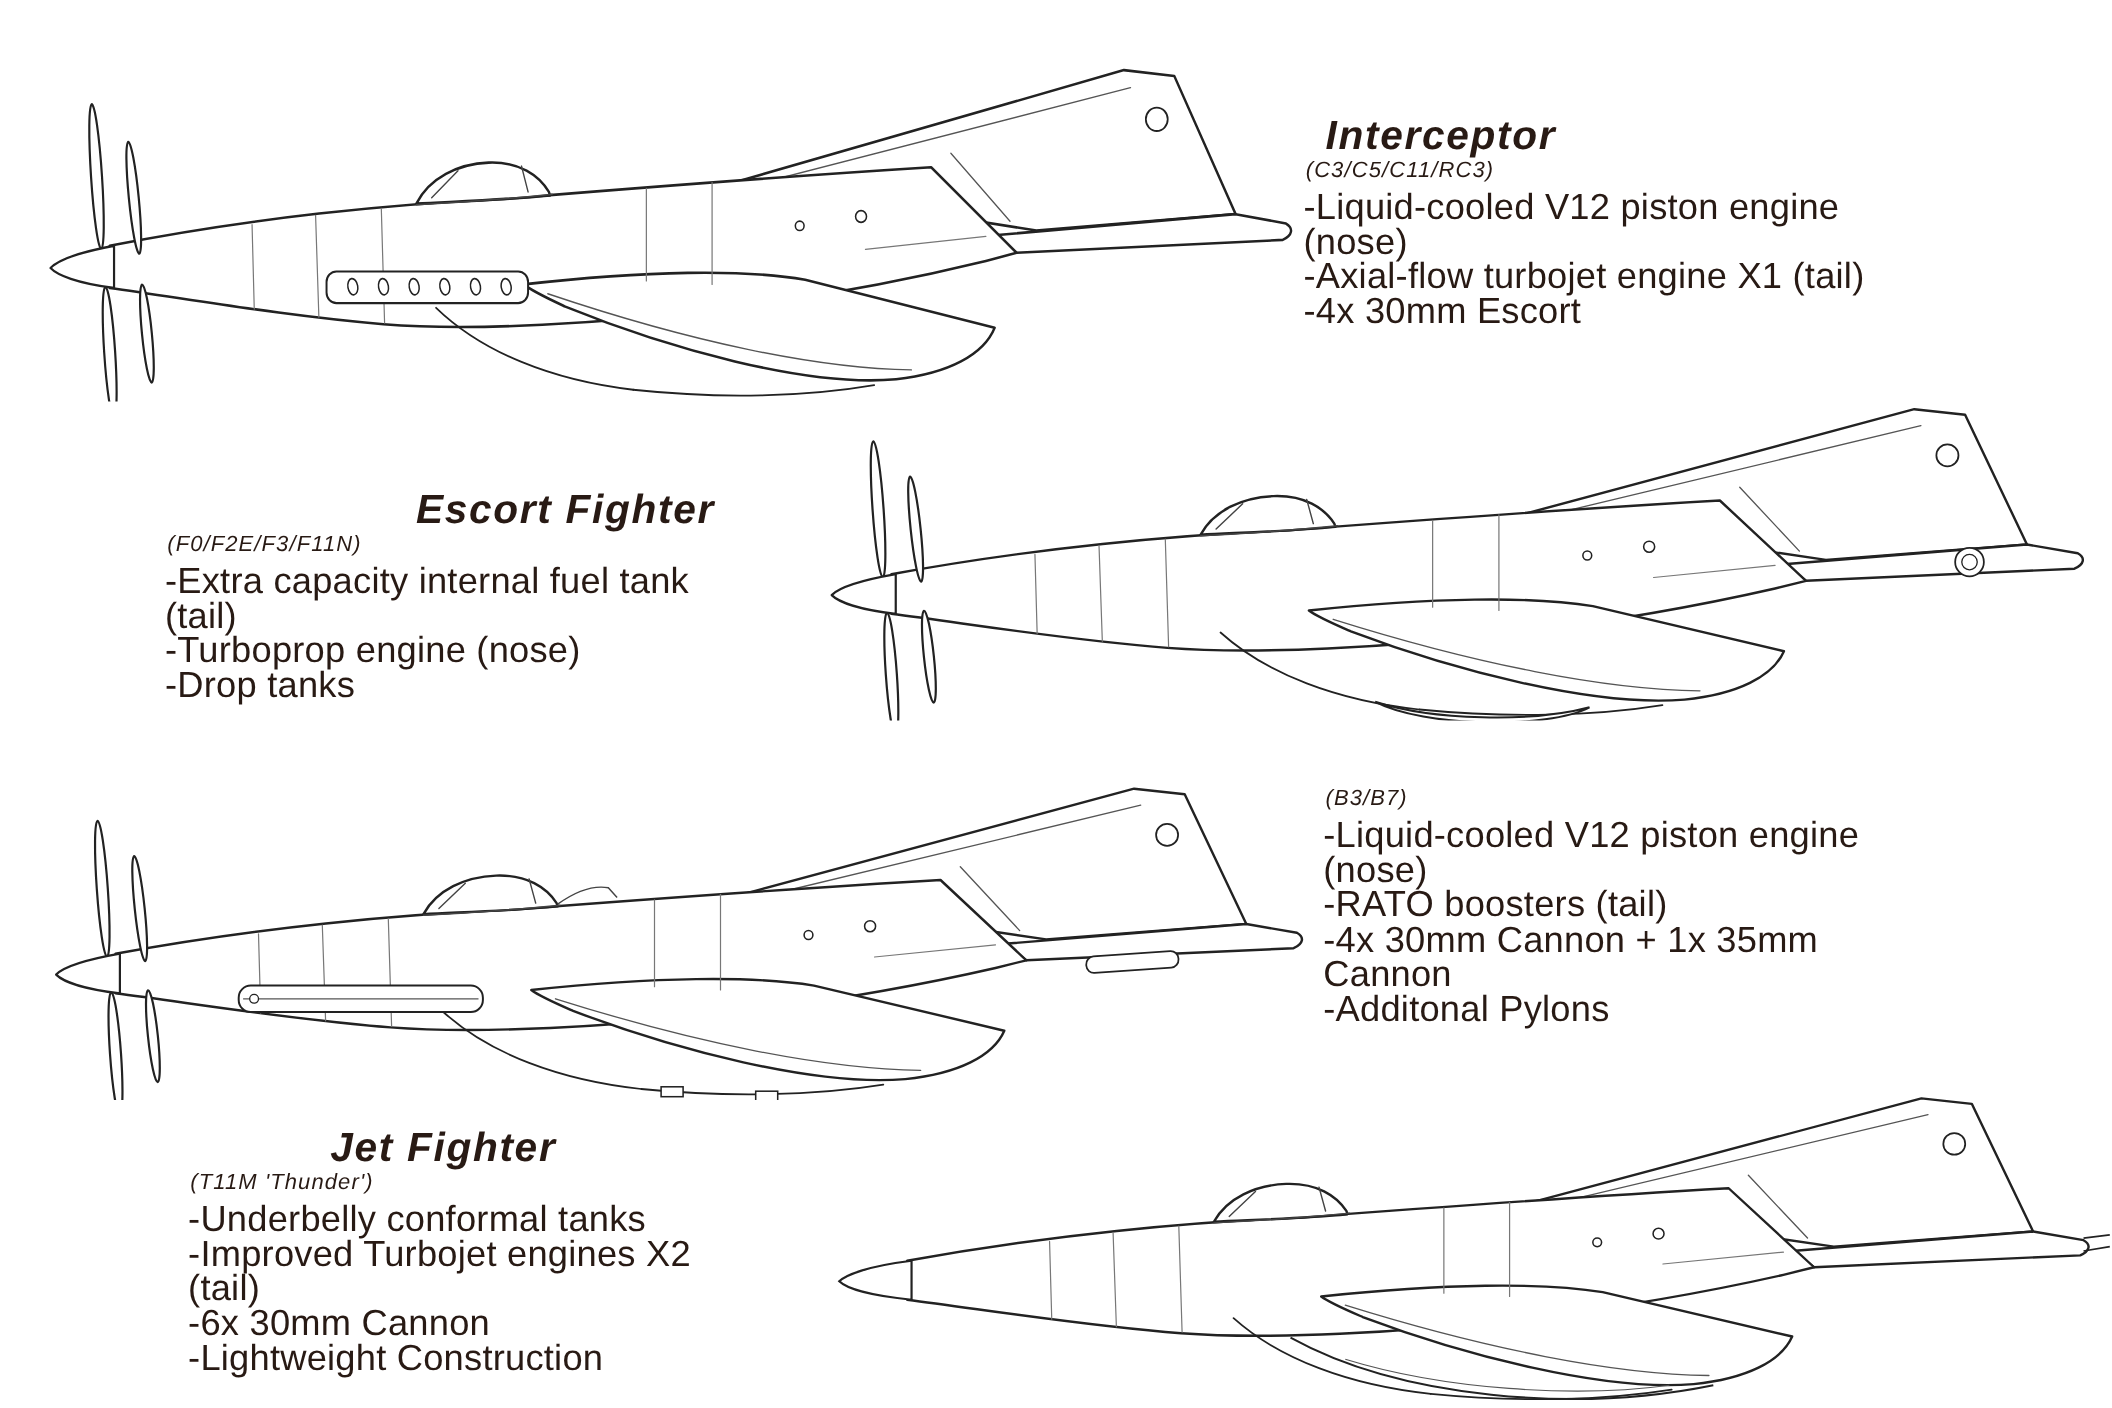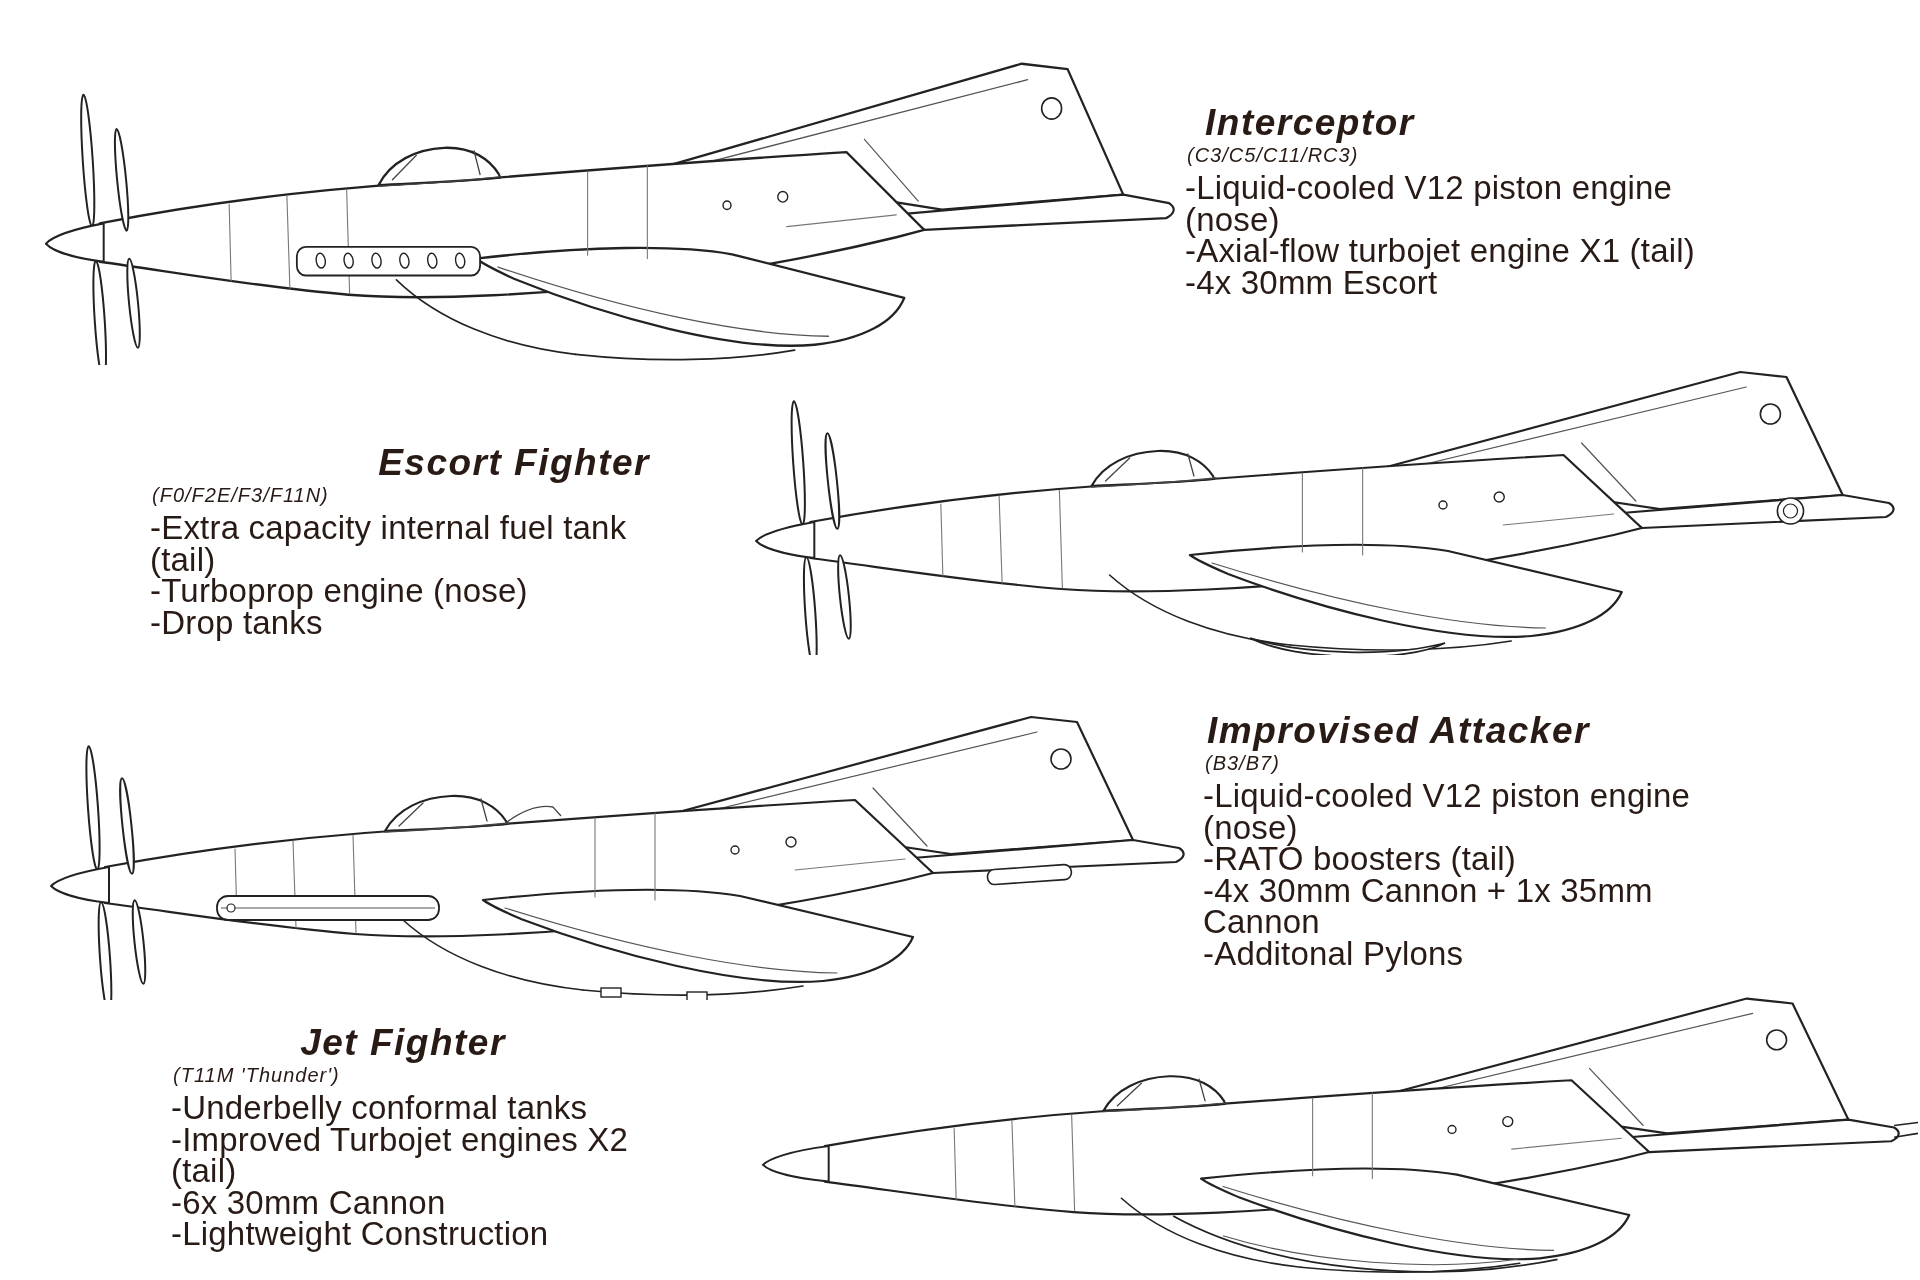--- a/index.html
+++ b/index.html
@@ -149,21 +149,20 @@
   <h2 class="title" style="margin-left:16px;text-align:right;">Escort Fighter</h2>
   <div class="subtitle">(F0/F2E/F3/F11N)</div>
   <div class="features">
     <div class="feature">-Extra capacity internal fuel tank (tail)</div>
     <div class="feature">-Turboprop engine (nose)</div>
     <div class="feature">-Drop tanks</div>
   </div>
 </section>
 
 <section class="spec" style="left:1203px;top:712px;width:500px;">
-  <h2 class="title" style="margin-left:4px;">Improvised Attacker</h2>
   <div class="subtitle">(B3/B7)</div>
   <div class="features">
     <div class="feature">-Liquid-cooled V12 piston engine (nose)</div>
     <div class="feature">-RATO boosters (tail)</div>
     <div class="feature">-4x 30mm Cannon + 1x 35mm Cannon</div>
     <div class="feature">-Additonal Pylons</div>
   </div>
 </section>
 
 <section class="spec" style="left:171px;top:1024px;width:460px;">

